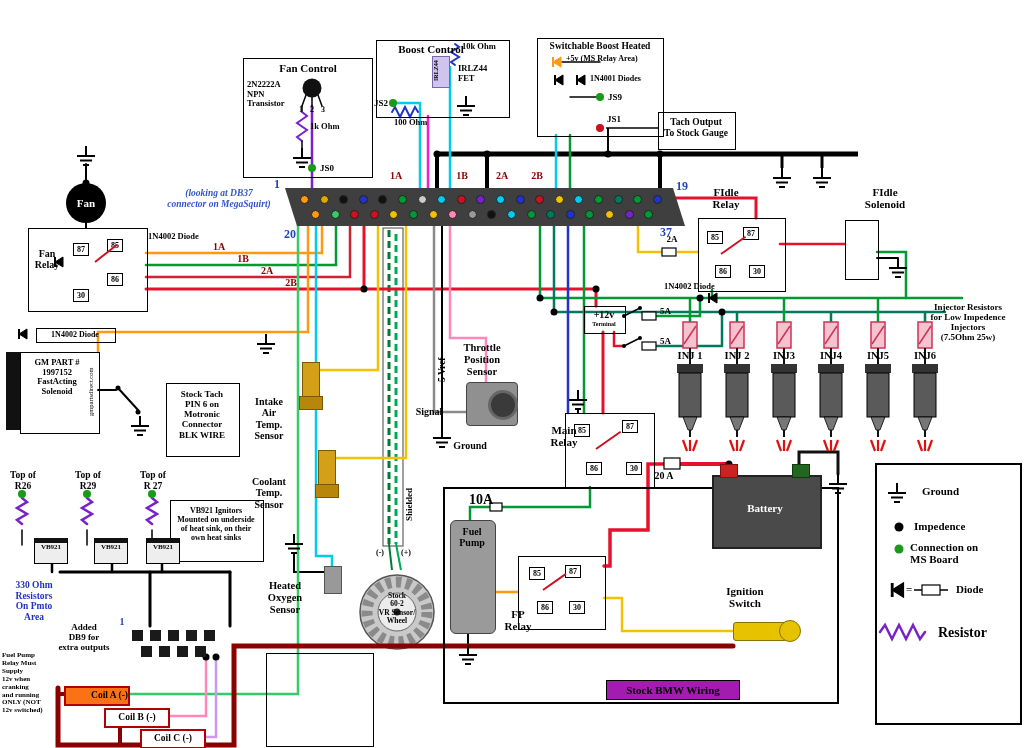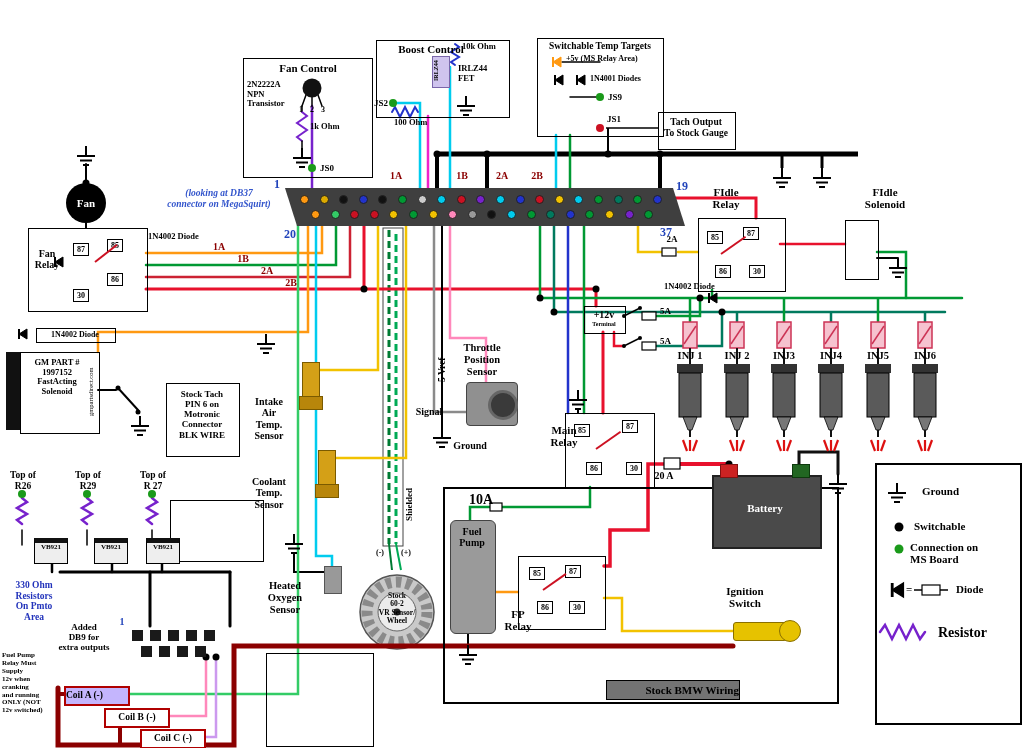--- a/index.html
+++ b/index.html
@@ -412,46 +412,46 @@
   <div class="comp" style="left:733px;top:622px;width:52px;height:17px;background:#e6c200;border:1px solid #8a7000;border-radius:3px"></div>
   <div class="comp" style="left:779px;top:620px;width:20px;height:20px;background:#e6c200;border:1px solid #8a7000;border-radius:50%"></div>
   <div class="box" style="left:845px;top:220px;width:32px;height:58px"></div>
   <div class="box" style="left:584px;top:306px;width:40px;height:26px"></div>
   <div class="box" style="left:266px;top:653px;width:106px;height:92px"></div>
   <div class="box" style="left:170px;top:500px;width:92px;height:60px;border-width:1px"></div>
   <div class="comp" style="left:34px;top:538px;width:32px;height:20px;background:#eee;border:1px solid #000;border-top:5px solid #111;font:bold 7px 'Liberation Serif',serif;text-align:center">VB921</div>
   <div class="comp" style="left:94px;top:538px;width:32px;height:20px;background:#eee;border:1px solid #000;border-top:5px solid #111;font:bold 7px 'Liberation Serif',serif;text-align:center">VB921</div>
   <div class="comp" style="left:146px;top:538px;width:32px;height:20px;background:#eee;border:1px solid #000;border-top:5px solid #111;font:bold 7px 'Liberation Serif',serif;text-align:center">VB921</div>
   <div></div>
-  <div class="comp" style="left:64px;top:686px;width:62px;height:16px;background:#c4b5fd;border:2px solid #b00000;font:bold 9.5px 'Liberation Serif',serif;text-align:left;line-height:14px">Coil A (-)</div>
+  <div class="comp" style="left:64px;top:686px;width:62px;height:16px;background:#f97316;border:2px solid #b00000;font:bold 9.5px 'Liberation Serif',serif;text-align:right;line-height:14px">Coil A (-)</div>
   <div class="comp" style="left:104px;top:708px;width:62px;height:16px;background:#fff;border:2px solid #b00000;font:bold 9.5px 'Liberation Serif',serif;text-align:center;line-height:14px">Coil B (-)</div>
   <div class="comp" style="left:140px;top:729px;width:62px;height:16px;background:#fff;border:2px solid #b00000;font:bold 9.5px 'Liberation Serif',serif;text-align:center;line-height:14px">Coil C (-)</div>
   <div class="box" style="left:875px;top:463px;width:143px;height:258px;border-width:2px"></div>
-  <div class="comp" style="left:606px;top:680px;width:132px;height:18px;background:#737373;border:1.5px solid #000;font:bold 11px 'Liberation Serif',serif;text-align:right;line-height:18px">Stock BMW Wiring</div>
+  <div class="comp" style="left:606px;top:680px;width:132px;height:18px;background:#a21caf;border:1.5px solid #000;font:bold 11px 'Liberation Serif',serif;text-align:center;line-height:18px">Stock BMW Wiring</div>
 
 
   <div class="lbl" style="left:258px;top:62px;width:100px;font-size:11px">Fan Control</div>
   <div class="lbl left" style="left:247px;top:80px;width:62px;font-size:8.5px">2N2222A
 NPN
 Transistor</div>
   <div class="lbl" style="left:296px;top:105px;width:10px;font-size:8px">1</div>
   <div class="lbl" style="left:307px;top:105px;width:10px;font-size:8px">2</div>
   <div class="lbl" style="left:318px;top:105px;width:10px;font-size:8px">3</div>
   <div class="lbl left" style="left:310px;top:122px;width:40px;font-size:8.5px">1k Ohm</div>
   <div class="lbl left" style="left:320px;top:163px;width:26px;font-size:9px">JS0</div>
 
   <div class="lbl" style="left:386px;top:43px;width:90px;font-size:11px">Boost Control</div>
   <div class="lbl left" style="left:462px;top:42px;width:44px;font-size:8.5px">10k Ohm</div>
   <div class="lbl left" style="left:458px;top:64px;width:44px;font-size:8.5px">IRLZ44
 FET</div>
   <div class="lbl left" style="left:374px;top:98px;width:20px;font-size:9px">JS2</div>
   <div class="lbl left" style="left:394px;top:118px;width:48px;font-size:8.5px">100 Ohm</div>
   <div class="lbl vert" style="left:433px;top:57px;width:14px;height:28px;font-size:6px">IRLZ44</div>
 
-  <div class="lbl" style="left:540px;top:41px;width:120px;font-size:9.5px">Switchable Temp Targets</div>
+  <div class="lbl" style="left:540px;top:41px;width:120px;font-size:9.5px">Switchable Boost Heated</div>
   <div class="lbl left" style="left:566px;top:54px;width:94px;font-size:8px">+5v (MS Relay Area)</div>
   <div class="lbl left" style="left:590px;top:74px;width:68px;font-size:8px">1N4001 Diodes</div>
   <div class="lbl left" style="left:608px;top:92px;width:26px;font-size:9px">JS9</div>
 
   <div class="lbl left" style="left:607px;top:114px;width:26px;font-size:9px">JS1</div>
   <div class="lbl" style="left:660px;top:117px;width:72px;font-size:9.5px">Tach Output
 To Stock Gauge</div>
 
   <div class="lbl ital" style="left:155px;top:188px;width:128px;font-size:9.5px">(looking at DB37
 connector on MegaSquirt)</div>
@@ -492,20 +492,24 @@
   <div class="lbl" style="left:238px;top:476px;width:62px">Coolant
 Temp.
 Sensor</div>
 
   <div class="lbl" style="left:2px;top:470px;width:42px;font-size:9.5px">Top of
 R26</div>
   <div class="lbl" style="left:67px;top:470px;width:42px;font-size:9.5px">Top of
 R29</div>
   <div class="lbl" style="left:132px;top:470px;width:42px;font-size:9.5px">Top of
 R 27</div>
+  <div class="lbl" style="left:172px;top:506px;width:88px;font-size:8px">VB921 Ignitors
+Mounted on underside
+of heat sink, on their
+own heat sinks</div>
   <div class="lbl blue" style="left:2px;top:580px;width:64px;font-size:9.5px;color:#2233bb">330 Ohm
 Resistors
 On Pmto
 Area</div>
   <div class="lbl" style="left:52px;top:622px;width:64px;font-size:9px">Added
 DB9 for
 extra outputs</div>
   <div class="lbl blue" style="left:116px;top:616px;width:12px;font-size:10px">1</div>
   <div class="lbl left" style="left:2px;top:652px;width:50px;font-size:7px">Fuel Pump
 Relay Must
@@ -550,29 +554,33 @@
   <div class="lbl left" style="left:660px;top:306px;width:22px;font-size:9px">5A</div>
   <div class="lbl left" style="left:660px;top:336px;width:22px;font-size:9px">5A</div>
 
   <div class="lbl" style="left:698px;top:186px;width:56px;font-size:11px">FIdle
 Relay</div>
   <div class="lbl" style="left:660px;top:234px;width:24px;font-size:9px">2A</div>
   <div class="lbl left" style="left:664px;top:282px;width:76px;font-size:8.5px">1N4002 Diode</div>
   <div class="lbl" style="left:850px;top:186px;width:70px;font-size:11px">FIdle
 Solenoid</div>
 
+  <div class="lbl" style="left:916px;top:302px;width:104px;font-size:9px">Injector Resistors
+for Low Impedence
+Injectors
+(7.5Ohm 25w)</div>
   <div class="lbl" style="left:668px;top:350px;width:44px;font-size:10.5px">INJ 1</div>
   <div class="lbl" style="left:715px;top:350px;width:44px;font-size:10.5px">INJ 2</div>
   <div class="lbl" style="left:762px;top:350px;width:44px;font-size:10.5px">INJ3</div>
   <div class="lbl" style="left:809px;top:350px;width:44px;font-size:10.5px">INJ4</div>
   <div class="lbl" style="left:856px;top:350px;width:44px;font-size:10.5px">INJ5</div>
   <div class="lbl" style="left:903px;top:350px;width:44px;font-size:10.5px">INJ6</div>
 
   <div class="lbl left" style="left:922px;top:485px;width:70px;font-size:11px">Ground</div>
-  <div class="lbl left" style="left:914px;top:520px;width:90px;font-size:11px">Switchable</div>
+  <div class="lbl left" style="left:914px;top:520px;width:90px;font-size:11px">Impedence</div>
   <div class="lbl left" style="left:910px;top:541px;width:102px;font-size:11px">Connection on
 MS Board</div>
   <div class="lbl left" style="left:906px;top:583px;width:14px;font-size:11px">=</div>
   <div class="lbl left" style="left:956px;top:583px;width:50px;font-size:11px">Diode</div>
   <div class="lbl left" style="left:938px;top:625px;width:60px;font-size:14px">Resistor</div>
 
 <div class="db9sq" style="left: 132px; top: 630px;"></div>
     <div class="db9sq" style="left: 150px; top: 630px;"></div>
     <div class="db9sq" style="left: 168px; top: 630px;"></div>
     <div class="db9sq" style="left: 186px; top: 630px;"></div>

